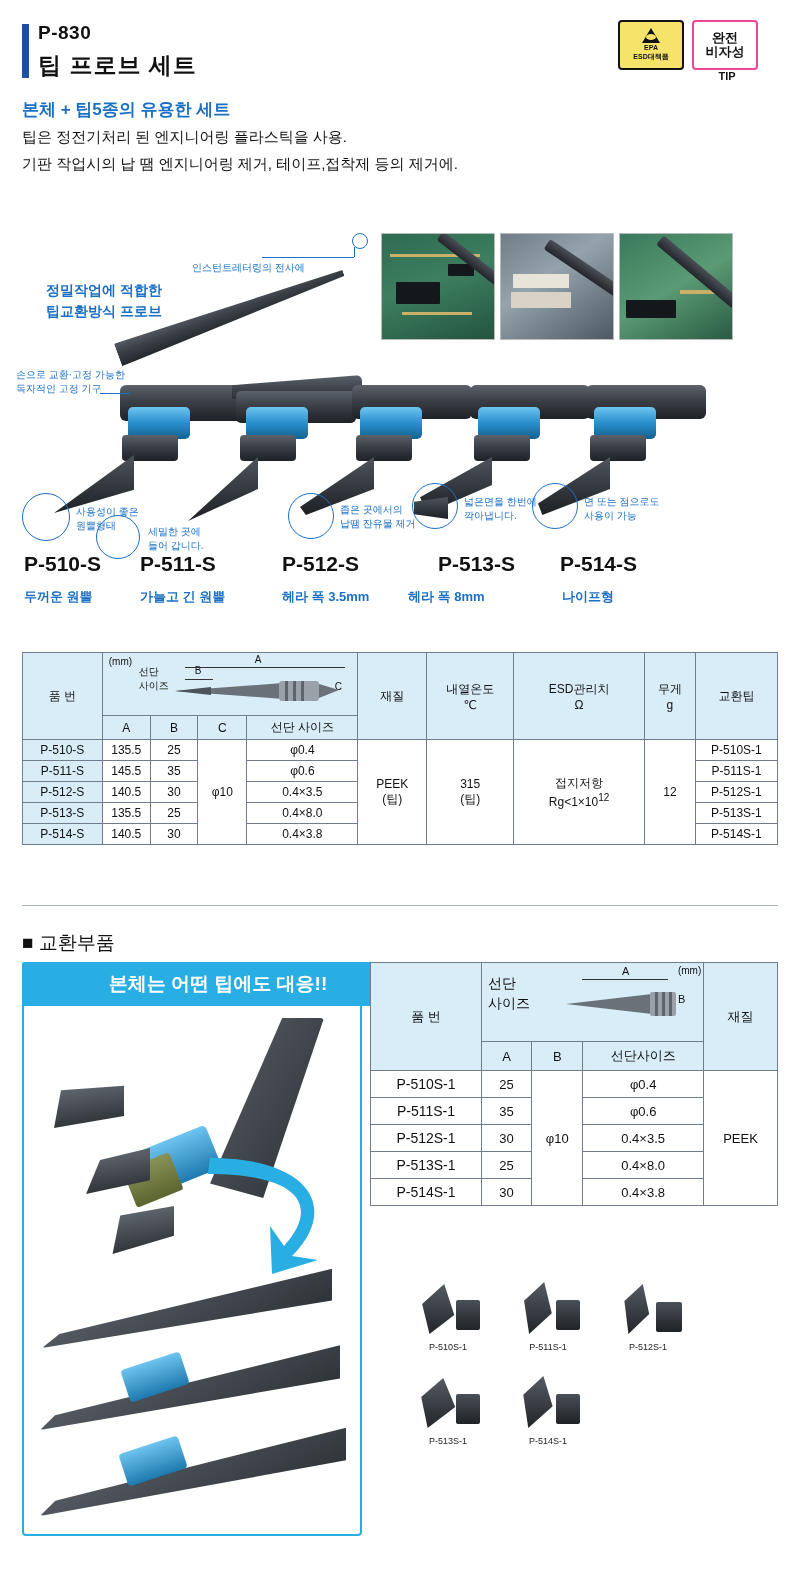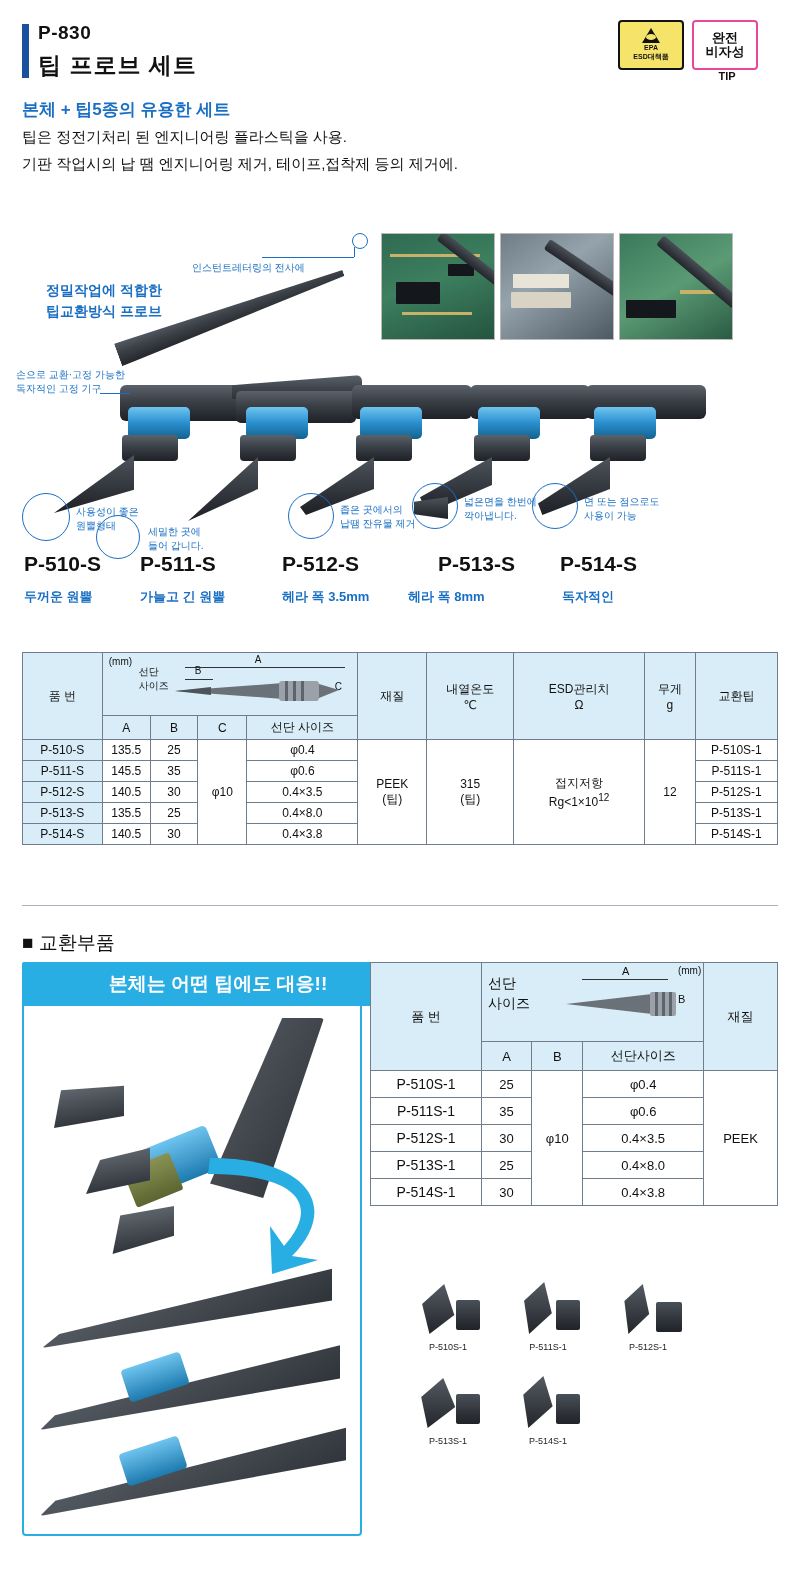--- a/index.html
+++ b/index.html
@@ -247,21 +247,21 @@
     <div class="mname" style="left:24px;top:0;">P-510-S</div>
     <div class="mname" style="left:140px;top:0;">P-511-S</div>
     <div class="mname" style="left:282px;top:0;">P-512-S</div>
     <div class="mname" style="left:438px;top:0;">P-513-S</div>
     <div class="mname" style="left:560px;top:0;">P-514-S</div>
 
     <div class="mdesc" style="left:24px;top:36px;">두꺼운 원뿔</div>
     <div class="mdesc" style="left:140px;top:36px;">가늘고 긴 원뿔</div>
     <div class="mdesc" style="left:282px;top:36px;">헤라 폭 3.5mm</div>
     <div class="mdesc" style="left:408px;top:36px;">헤라 폭 8mm</div>
-    <div class="mdesc" style="left:562px;top:36px;">독자적인</div>
+    <div class="mdesc" style="left:562px;top:36px;">나이프형</div>
   </div>
 
   <table class="tbl1">
     <tbody>
         <tr>
       <td class="hd" rowspan="2" style="width:78px;">품 번</td>
       <td class="hd diagcell" colspan="4" style="width:250px;">
         <div style="position:absolute;left:6px;top:3px;font-size:10px;">(mm)</div>
         <div style="position:absolute;left:36px;top:12px;font-size:10px;">선단</div>
         <div style="position:absolute;left:36px;top:26px;font-size:10px;">사이즈</div>

